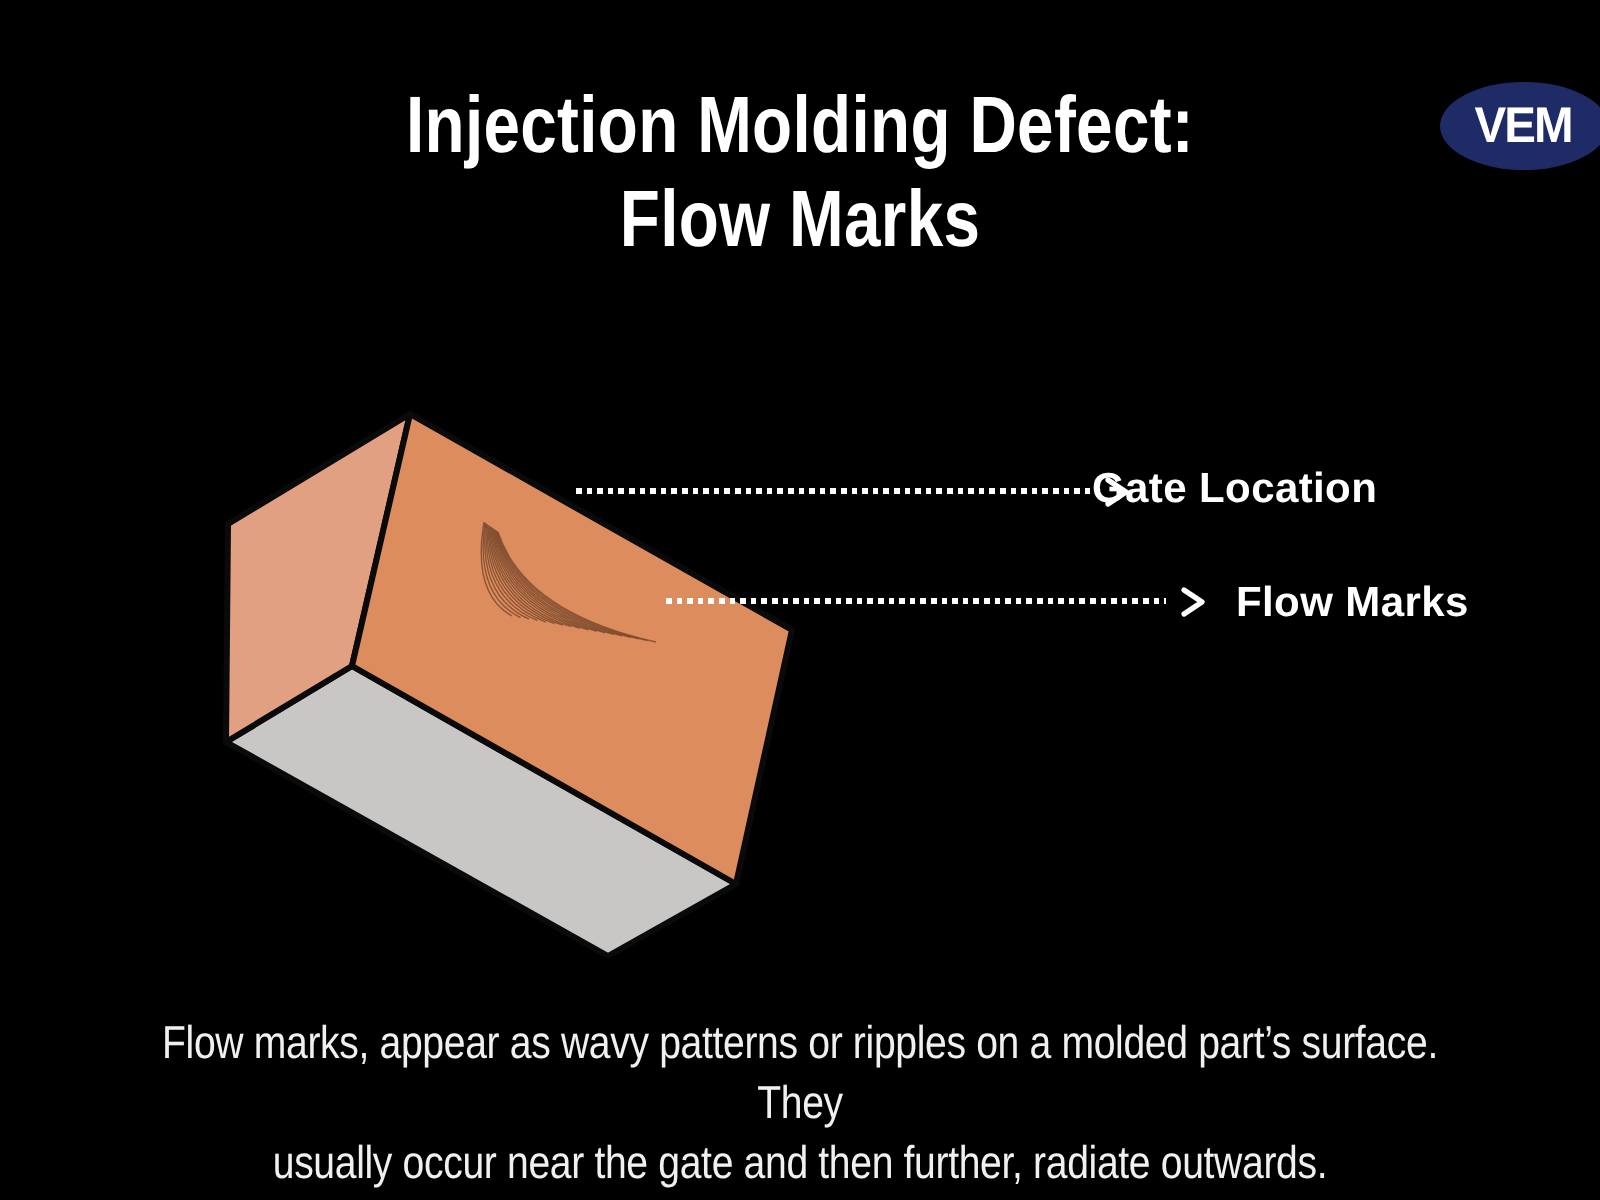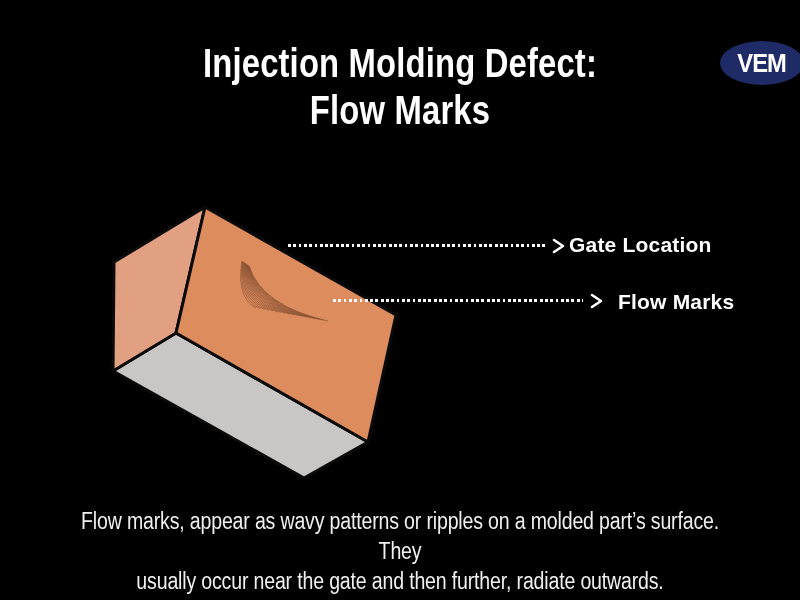--- a/index.html
+++ b/index.html
@@ -45,21 +45,21 @@
   .dot-2{left:333px;top:299px;width:250px;}
   .chevron{position:absolute;width:16px;height:16px;}
   .chev-1{left:551px;top:238px;}
   .chev-2{left:589px;top:293px;}
   .chevron path{stroke:var(--arrow,#fff);stroke-width:2.6;fill:none;stroke-linecap:round;stroke-linejoin:round;}
   .arrow-label{
     position:absolute;color:var(--text,#fff);
     font-weight:bold;font-size:21px;line-height:22px;white-space:nowrap;
     letter-spacing:0.2px;
   }
-  .label-1{left:569px;top:234px;}
+  .label-1{left:546px;top:234px;}
   .label-2{left:618px;top:291px;}
   
   .caption{
     position:absolute;left:0;top:506px;width:800px;
     text-align:center;color:#f0f0f0;
     font-size:23px;line-height:30px;
     transform:scaleX(0.85);transform-origin:50% 50%;
     letter-spacing:-0.2px;
   }
 </style>

